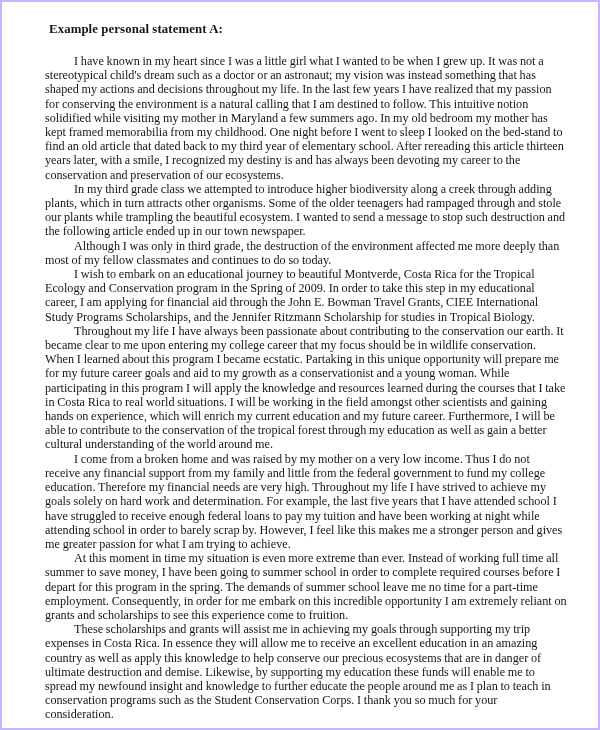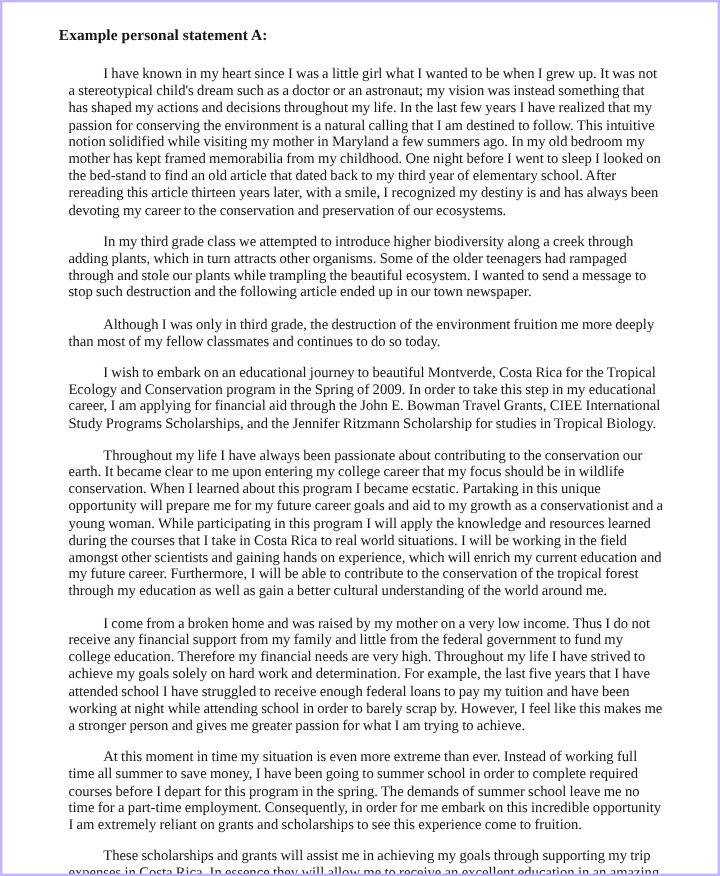--- a/index.html
+++ b/index.html
@@ -20,36 +20,36 @@
     overflow: hidden;
   }
   .doc-title {
     font-size: 12.8px;
     line-height: 14px;
     font-weight: bold;
     margin: 0 0 18px 4px;
     letter-spacing: 0.1px;
   }
   .doc-body p {
-    margin: 12px;
+    margin: 0;
     font-size: 12.2px;
     line-height: 14.2px;
     text-indent: 29px;
     text-align: left;
     word-spacing: -0.3px;
   }
 </style>
 </head>
 <body>
 
 <div class="page">
   <h1 class="doc-title">Example personal statement A:</h1>
   <div class="doc-body">
     <p>I have known in my heart since I was a little girl what I wanted to be when I grew up. It was not a stereotypical child's dream such as a doctor or an astronaut; my vision was instead something that has shaped my actions and decisions throughout my life. In the last few years I have realized that my passion for conserving the environment is a natural calling that I am destined to follow. This intuitive notion solidified while visiting my mother in Maryland a few summers ago. In my old bedroom my mother has kept framed memorabilia from my childhood. One night before I went to sleep I looked on the bed-stand to find an old article that dated back to my third year of elementary school. After rereading this article thirteen years later, with a smile, I recognized my destiny is and has always been devoting my career to the conservation and preservation of our ecosystems.</p>
     <p>In my third grade class we attempted to introduce higher biodiversity along a creek through adding plants, which in turn attracts other organisms. Some of the older teenagers had rampaged through and stole our plants while trampling the beautiful ecosystem. I wanted to send a message to stop such destruction and the following article ended up in our town newspaper.</p>
-    <p>Although I was only in third grade, the destruction of the environment fruition me more deeply than most of my fellow classmates and continues to do so today.</p>
+    <p>Although I was only in third grade, the destruction of the environment affected me more deeply than most of my fellow classmates and continues to do so today.</p>
     <p>I wish to embark on an educational journey to beautiful Montverde, Costa Rica for the Tropical Ecology and Conservation program in the Spring of 2009. In order to take this step in my educational career, I am applying for financial aid through the John E. Bowman Travel Grants, CIEE International Study Programs Scholarships, and the Jennifer Ritzmann Scholarship for studies in Tropical Biology.</p>
     <p>Throughout my life I have always been passionate about contributing to the conservation our earth. It became clear to me upon entering my college career that my focus should be in wildlife conservation. When I learned about this program I became ecstatic. Partaking in this unique opportunity will prepare me for my future career goals and aid to my growth as a conservationist and a young woman. While participating in this program I will apply the knowledge and resources learned during the courses that I take in Costa Rica to real world situations. I will be working in the field amongst other scientists and gaining hands on experience, which will enrich my current education and my future career. Furthermore, I will be able to contribute to the conservation of the tropical forest through my education as well as gain a better cultural understanding of the world around me.</p>
     <p>I come from a broken home and was raised by my mother on a very low income. Thus I do not receive any financial support from my family and little from the federal government to fund my college education. Therefore my financial needs are very high. Throughout my life I have strived to achieve my goals solely on hard work and determination. For example, the last five years that I have attended school I have struggled to receive enough federal loans to pay my tuition and have been working at night while attending school in order to barely scrap by. However, I feel like this makes me a stronger person and gives me greater passion for what I am trying to achieve.</p>
     <p>At this moment in time my situation is even more extreme than ever. Instead of working full time all summer to save money, I have been going to summer school in order to complete required courses before I depart for this program in the spring. The demands of summer school leave me no time for a part-time employment. Consequently, in order for me embark on this incredible opportunity I am extremely reliant on grants and scholarships to see this experience come to fruition.</p>
     <p>These scholarships and grants will assist me in achieving my goals through supporting my trip expenses in Costa Rica. In essence they will allow me to receive an excellent education in an amazing country as well as apply this knowledge to help conserve our precious ecosystems that are in danger of ultimate destruction and demise. Likewise, by supporting my education these funds will enable me to spread my newfound insight and knowledge to further educate the people around me as I plan to teach in conservation programs such as the Student Conservation Corps. I thank you so much for your consideration.</p>
   </div>
 </div>
 
 </body></html>

